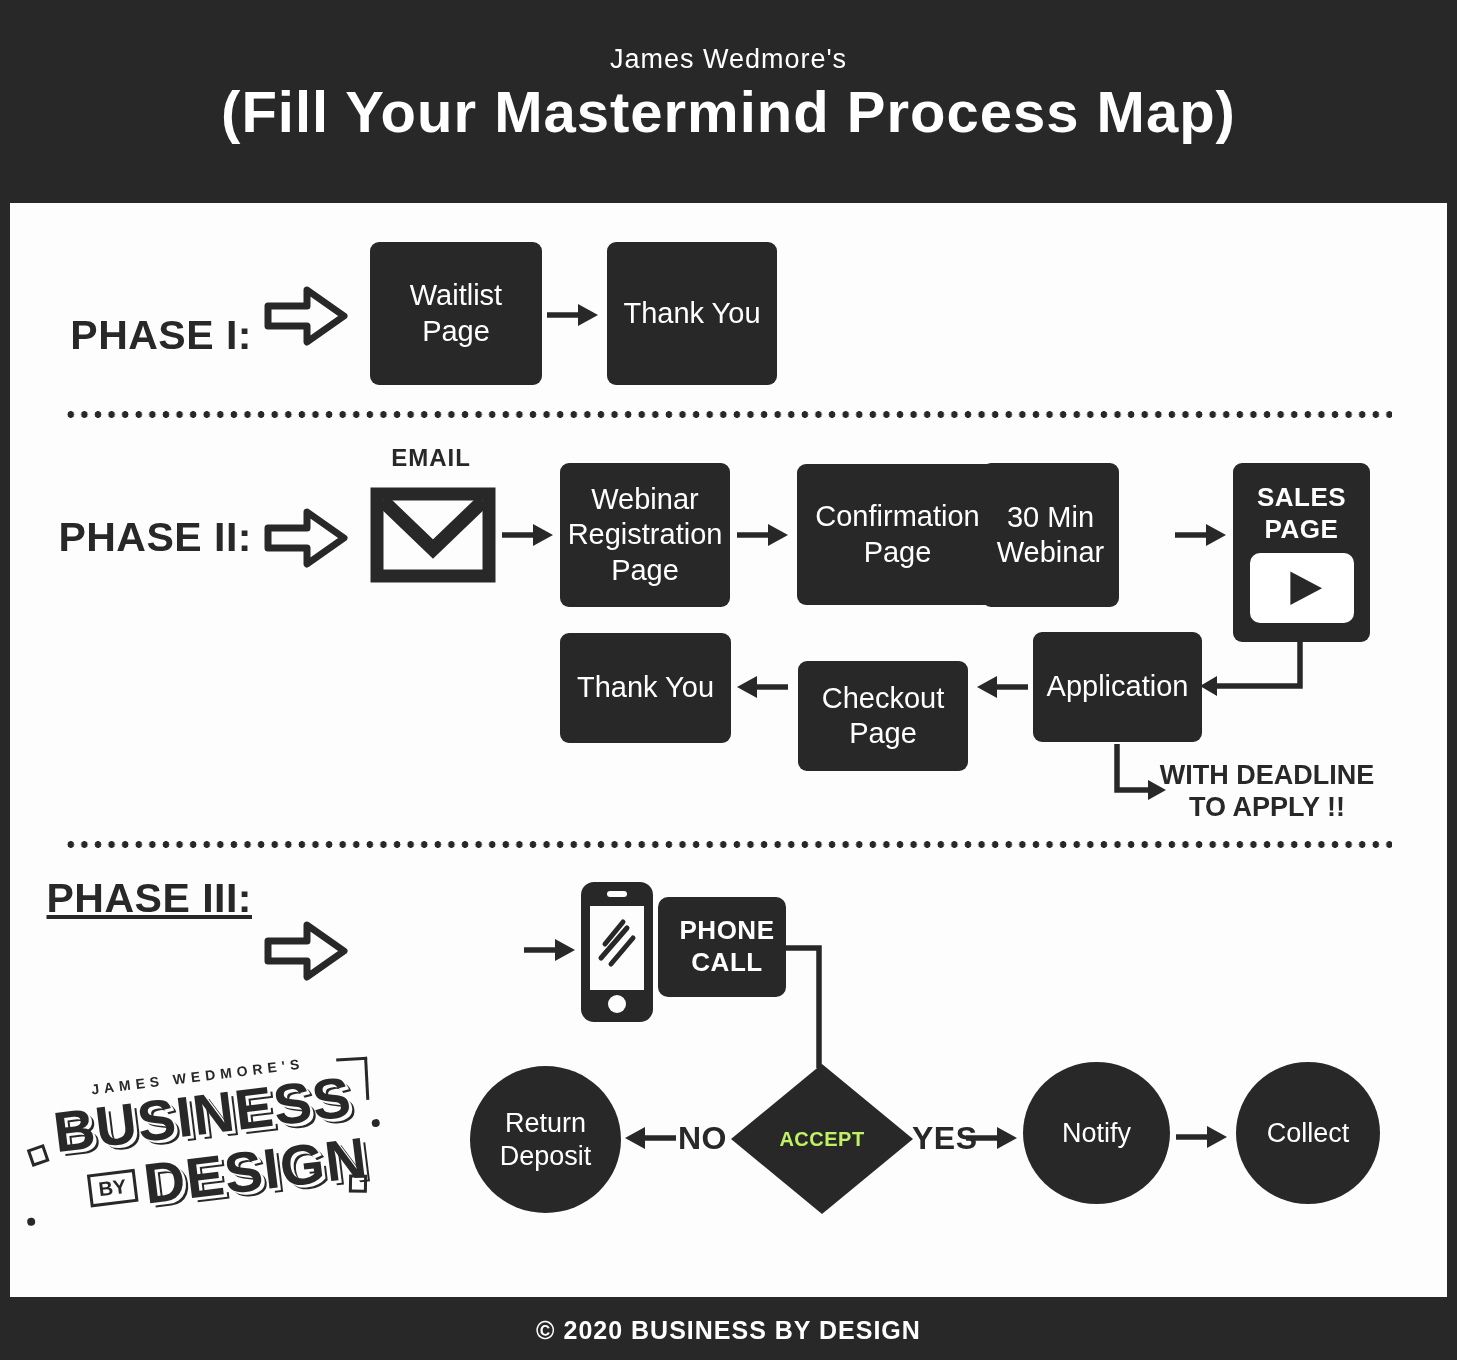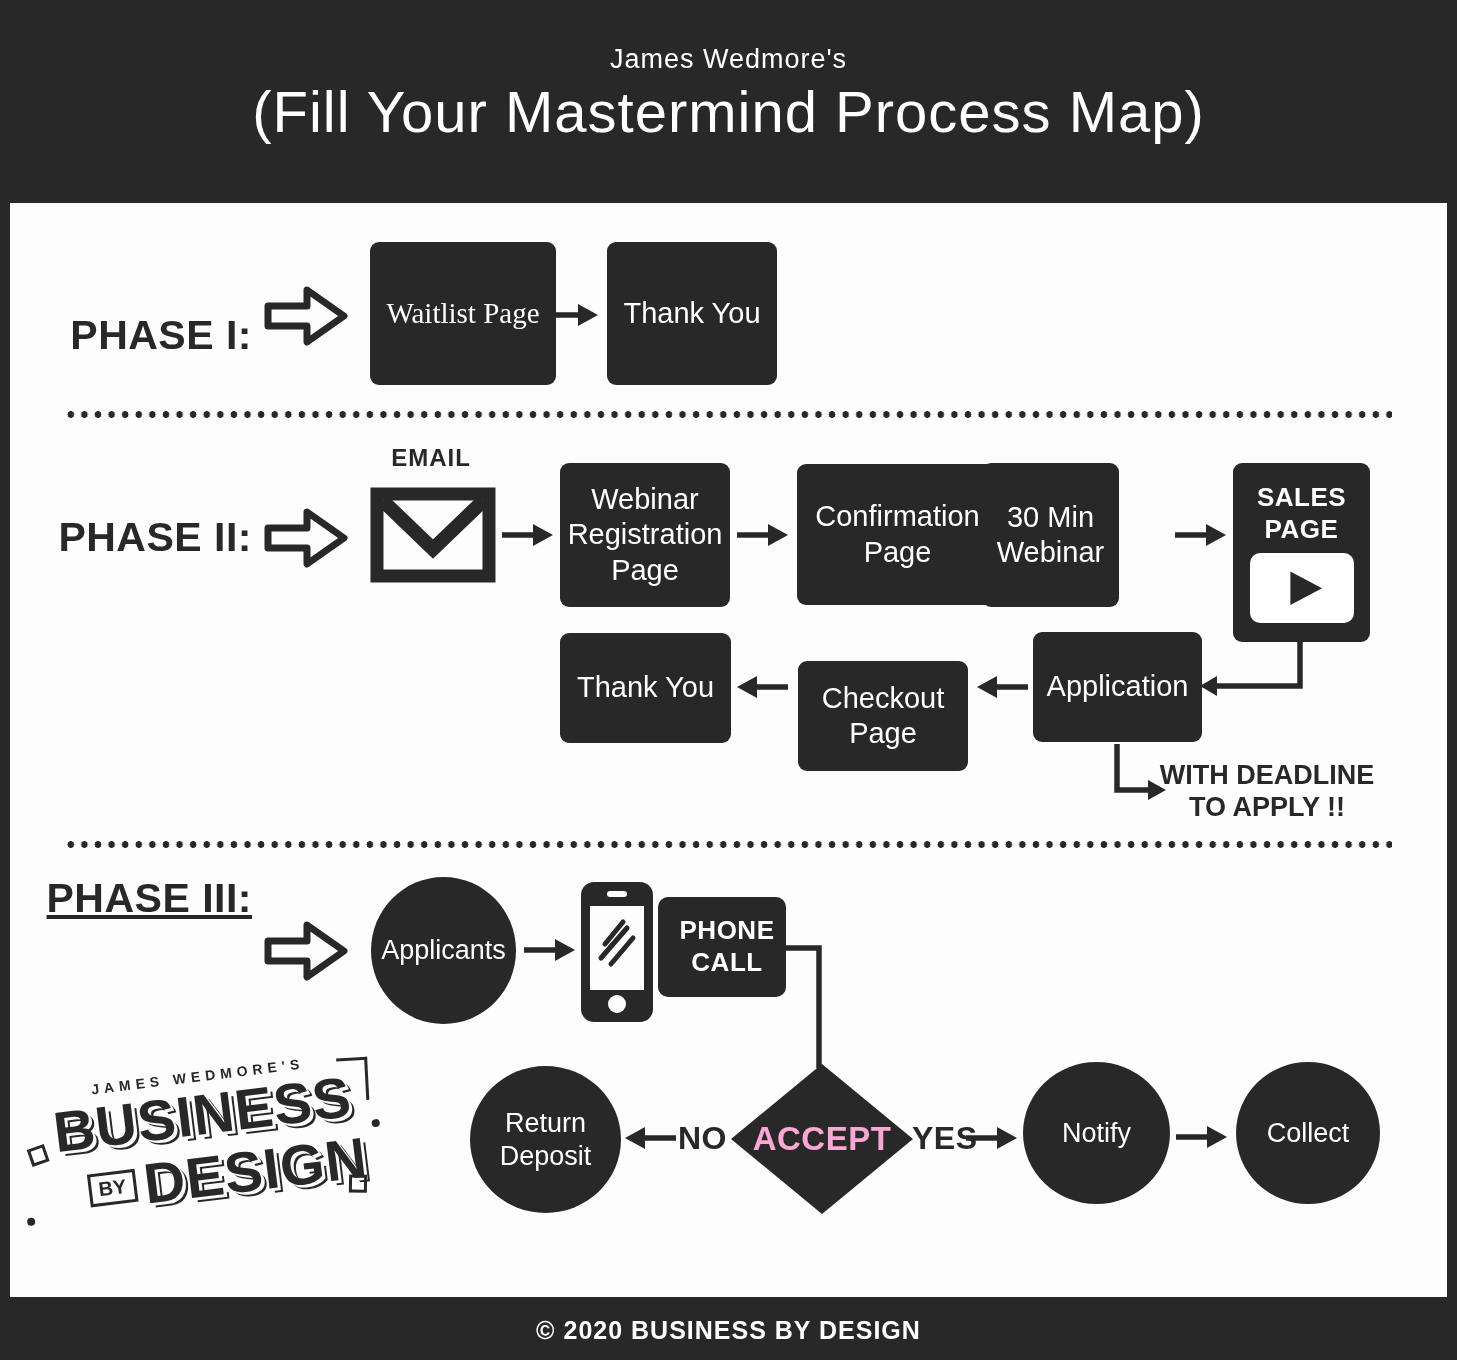--- a/index.html
+++ b/index.html
@@ -6,45 +6,45 @@
   .canvas{
     position:relative;width:1457px;height:1360px;background:#282828;
     font-family:"Liberation Sans", sans-serif;overflow:hidden;
   }
   .header-kicker{
     position:absolute;top:44px;left:0;width:100%;text-align:center;
     color:#ffffff;font-size:27px;font-weight:400;letter-spacing:1px;
   }
   .header-title{
     position:absolute;top:78px;left:0;width:100%;text-align:center;
-    color:#ffffff;font-size:58px;font-weight:400;letter-spacing:1px;
+    color:#ffffff;font-size:58px;font-weight:700;letter-spacing:1px;
   }
   .panel{
     position:absolute;left:10px;top:203px;width:1437px;height:1094px;
     background:#fdfdfd;
   }
   .phase-label{
     position:absolute;left:38px;width:214px;text-align:right;
     color:#282828;font-size:41px;font-weight:600;letter-spacing:0.5px;white-space:nowrap;
   }
   .box{
     position:absolute;background:#282828;color:#ffffff;border-radius:9px;
     display:flex;align-items:center;justify-content:center;text-align:center;
     font-size:29px;font-weight:500;line-height:1.22;padding:4px 8px;box-sizing:border-box;
   }
   .circle{
     position:absolute;background:#282828;color:#ffffff;border-radius:50%;
     display:flex;align-items:center;justify-content:center;text-align:center;
     font-size:27px;font-weight:500;line-height:1.2;padding:6px;box-sizing:border-box;
   }
   .diamond{
-    position:absolute;background:#282828;color:#f9a8d4;
+    position:absolute;background:#282828;color:#bef264;
     clip-path:polygon(50% 0,100% 50%,50% 100%,0 50%);
     display:flex;align-items:center;justify-content:center;
-    font-size:33px;font-weight:600;letter-spacing:0.5px;
+    font-size:20px;font-weight:600;letter-spacing:0.5px;
   }
   .dotted{
     position:absolute;height:7px;
     background-image:radial-gradient(circle,#282828 3.1px,transparent 3.6px);
     background-size:13.6px 7px;background-repeat:repeat-x;background-position:left center;
   }
   .side-label{
     position:absolute;color:#282828;font-size:32px;font-weight:600;letter-spacing:0.5px;
   }
   .email-label{
@@ -99,21 +99,21 @@
   <div class="header-title">(Fill Your Mastermind Process Map)</div>
 
   <div class="panel"></div>
 
   <div class="phase-label" style="top:293px;margin-top:19px;">PHASE I:</div>
 
   <svg class="abs" style="left:262px;top:282px;" width="88" height="68" viewBox="0 0 88 68">
     <path d="M6 24 H45 V8 L82 34 L45 60 V44 H6 Z" fill="#fdfdfd" stroke="#282828" stroke-width="7" stroke-linejoin="round"></path>
   </svg>
 
-  <div class="box" style="left:370px;top:242px;width:186px;height:143px;font-family:Liberation Serif, serif;">Waitlist Page</div>
+  <div class="box" style="left:370px;top:242px;width:172px;height:143px;">Waitlist Page</div>
 
   <svg class="abs" style="left:547px;top:302px;" width="52" height="26" viewBox="0 0 52 26">
     <path d="M0 13 H33" stroke="#282828" stroke-width="5.5"></path>
     <polygon points="31,2 51,13 31,24" fill="#282828"></polygon>
   </svg>
 
   <div class="box" style="left:607px;top:242px;width:170px;height:143px;">Thank You</div>
 
   <div class="dotted" style="left:64px;top:411px;width:1328px;"></div>
 
@@ -187,21 +187,20 @@
   <div class="deadline-note">WITH DEADLINE TO APPLY !!</div>
 
   <div class="dotted" style="left:64px;top:841px;width:1328px;"></div>
 
   <div class="phase-label" style="top:875px;text-decoration:underline;">PHASE III:</div>
 
   <svg class="abs" style="left:262px;top:917px;" width="88" height="68" viewBox="0 0 88 68">
     <path d="M6 24 H45 V8 L82 34 L45 60 V44 H6 Z" fill="#fdfdfd" stroke="#282828" stroke-width="7" stroke-linejoin="round"></path>
   </svg>
 
-  <div class="circle" style="left:371px;top:877px;width:145px;height:147px;">Applicants</div>
 
   <svg class="abs" style="left:524px;top:937px;" width="52" height="26" viewBox="0 0 52 26">
     <path d="M0 13 H33" stroke="#282828" stroke-width="5.5"></path>
     <polygon points="31,2 51,13 31,24" fill="#282828"></polygon>
   </svg>
 
   <div class="box phonecall-box" style="left:645px;top:897px;width:128px;height:100px;border-radius:10px;">PHONE CALL</div>
 
   <svg class="abs" style="left:772px;top:942px;" width="54" height="126" viewBox="0 0 54 126">
     <path d="M0 6 H47 V126" fill="none" stroke="#282828" stroke-width="5.5"></path>

